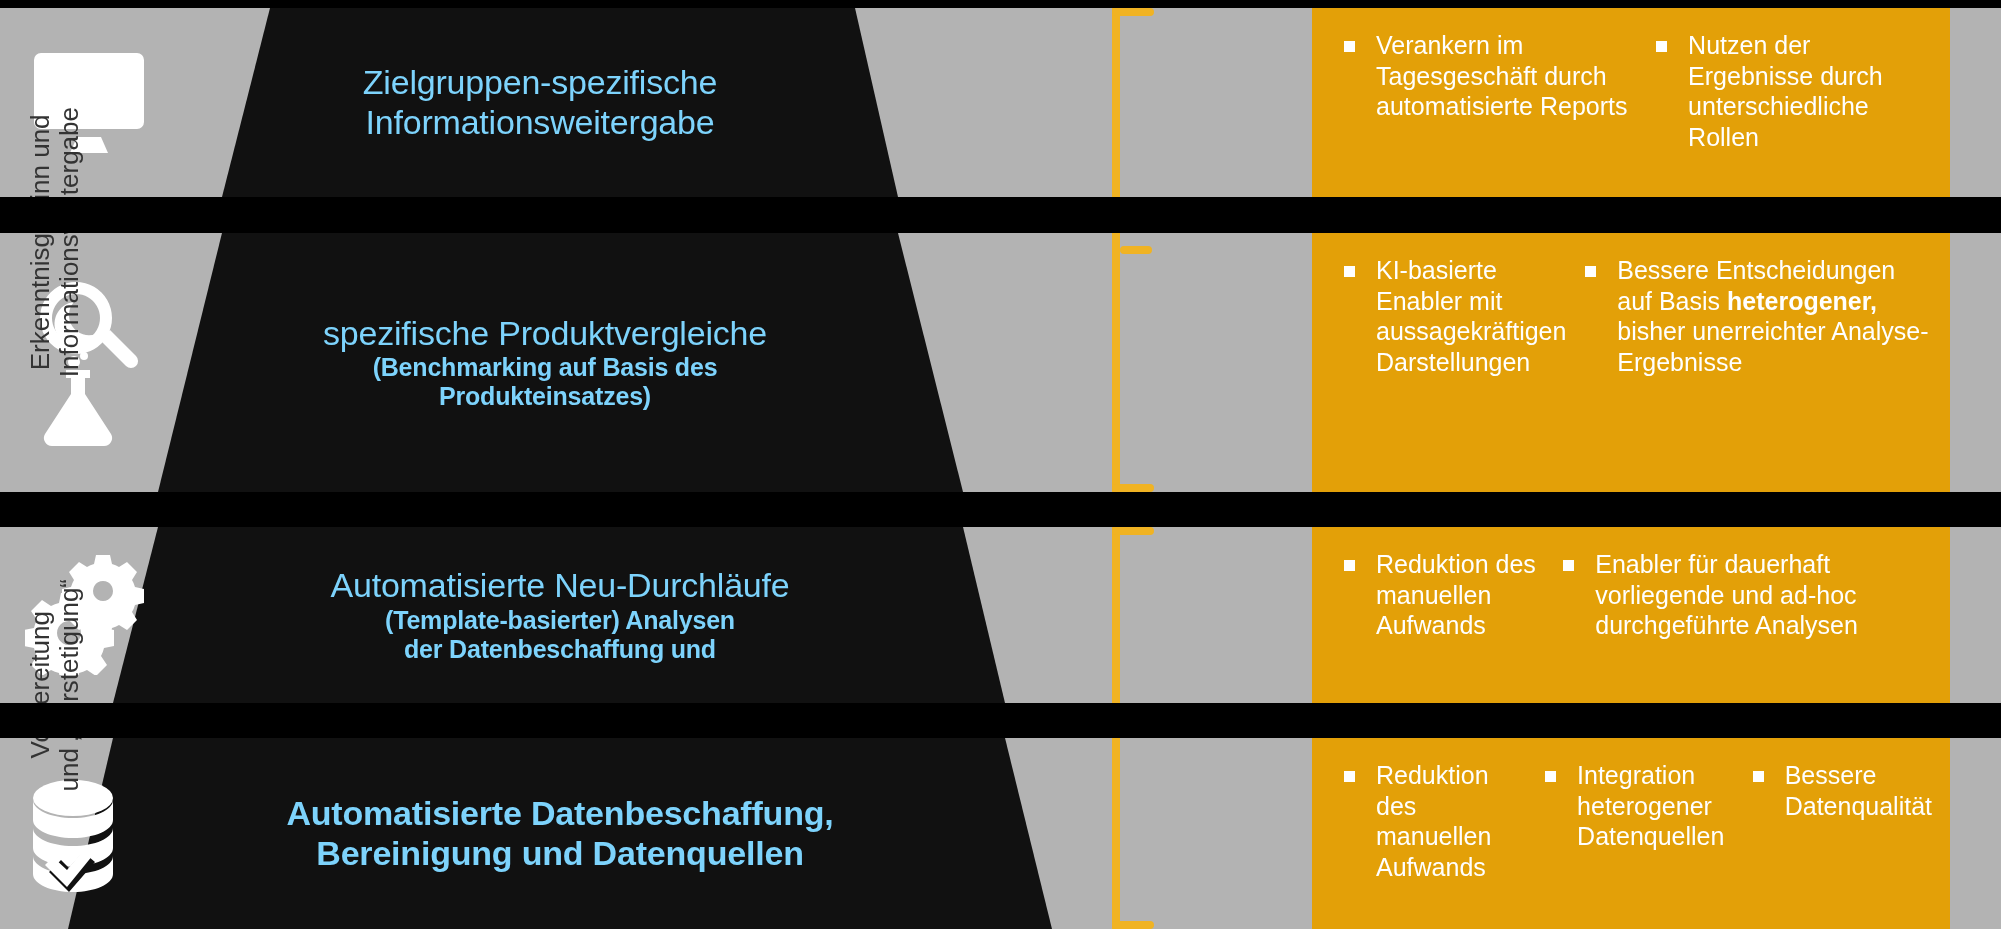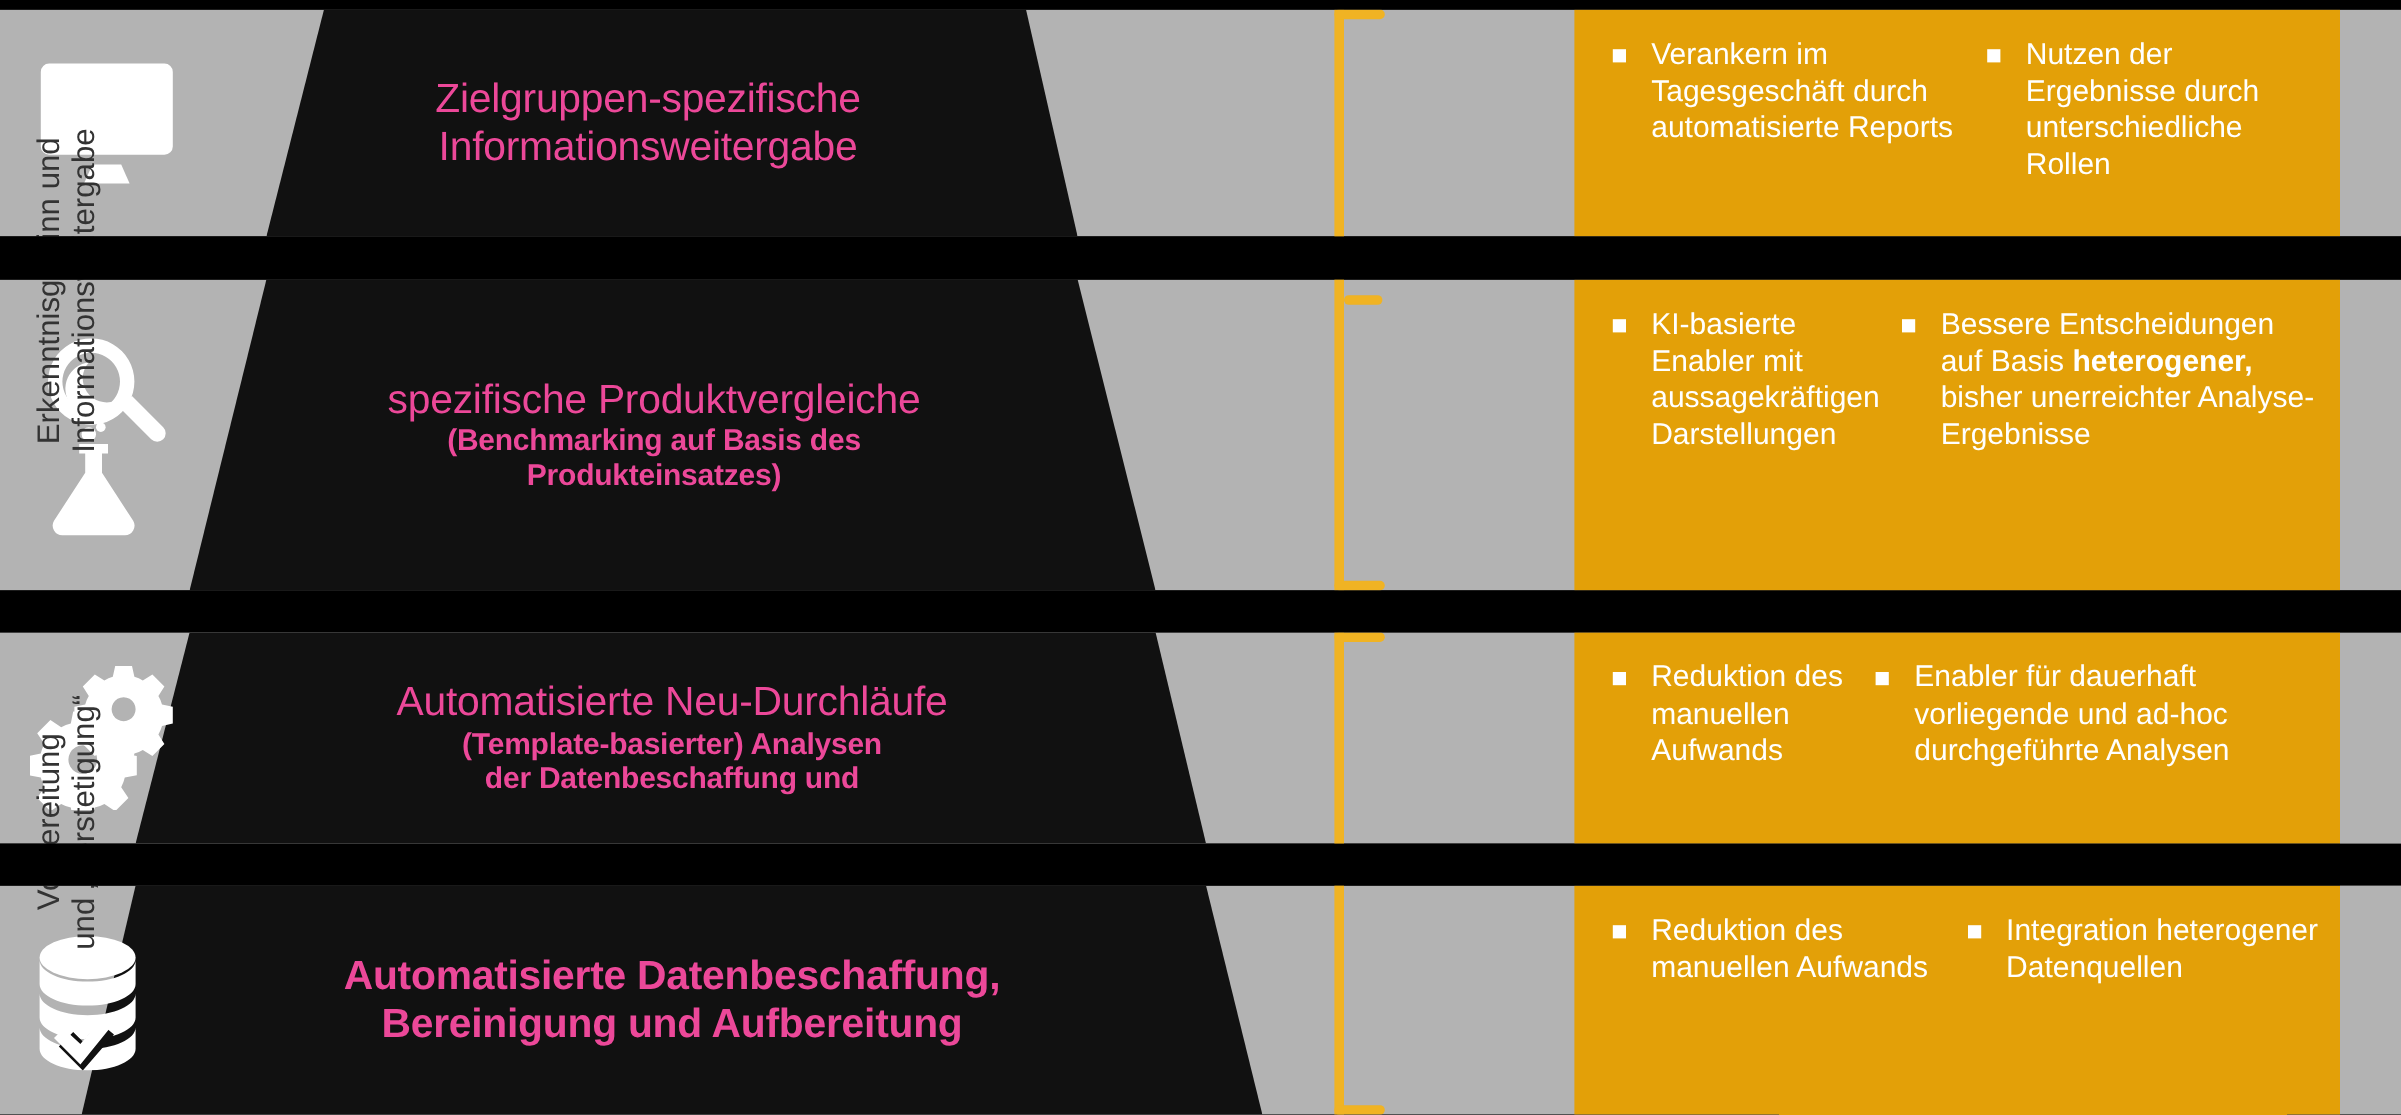--- a/index.html
+++ b/index.html
@@ -58,21 +58,21 @@
   }
   .icon-cell svg{display:block;}
   .ic1{top:8px;   height:189px;}
   .ic2{top:233px; height:259px;}
   .ic3{top:527px; height:176px;}
   .ic4{top:738px; height:191px;}
 
   
   .f-label{
     position:absolute;
-    color:#ec4899;
+    color:#7dd3fc;
     text-align:center;
     line-height:1.16;
     display:flex;
     flex-direction:column;
     align-items:center;
     justify-content:center;
     font-weight:300;
     letter-spacing:-0.2px;
   }
   .fl1{left:180px;top:8px;  width:720px;height:189px;}
@@ -260,21 +260,21 @@
   </div>
 
   <div class="f-label fl3">
     <div class="t-main">Automatisierte Neu-Durchläufe</div>
     <div class="t-sub">(Template-basierter) Analysen</div>
     <div class="t-sub">der Datenbeschaffung und</div>
   </div>
 
   <div class="f-label fl4">
     <div class="t-main">Automatisierte Datenbeschaffung,</div>
-    <div class="t-main">Bereinigung und Aufbereitung</div>
+    <div class="t-main">Bereinigung und Datenquellen</div>
   </div>
 
   <div class="brace b1">
       <div class="nub"></div>
     </div>
   <div class="brace b2">
       <div class="nub"></div>
     </div>
 
   <div class="vl1">
@@ -297,20 +297,21 @@
   </div>
 
   <div class="panel p3">
     <div class="bullet">Reduktion des manuellen Aufwands</div>
     <div class="bullet">Enabler für dauerhaft vorliegende und ad-hoc durchgeführte Analysen</div>
   </div>
 
   <div class="panel p4">
     <div class="bullet">Reduktion des manuellen Aufwands</div>
     <div class="bullet">Integration heterogener Datenquellen</div>
+    <div class="bullet">Bessere Datenqualität</div>
   </div>
 
   <div class="sep s0"></div>
   <div class="sep s1"></div>
   <div class="sep s2"></div>
   <div class="sep s3"></div>
 
 </div>
 
 </body></html>

